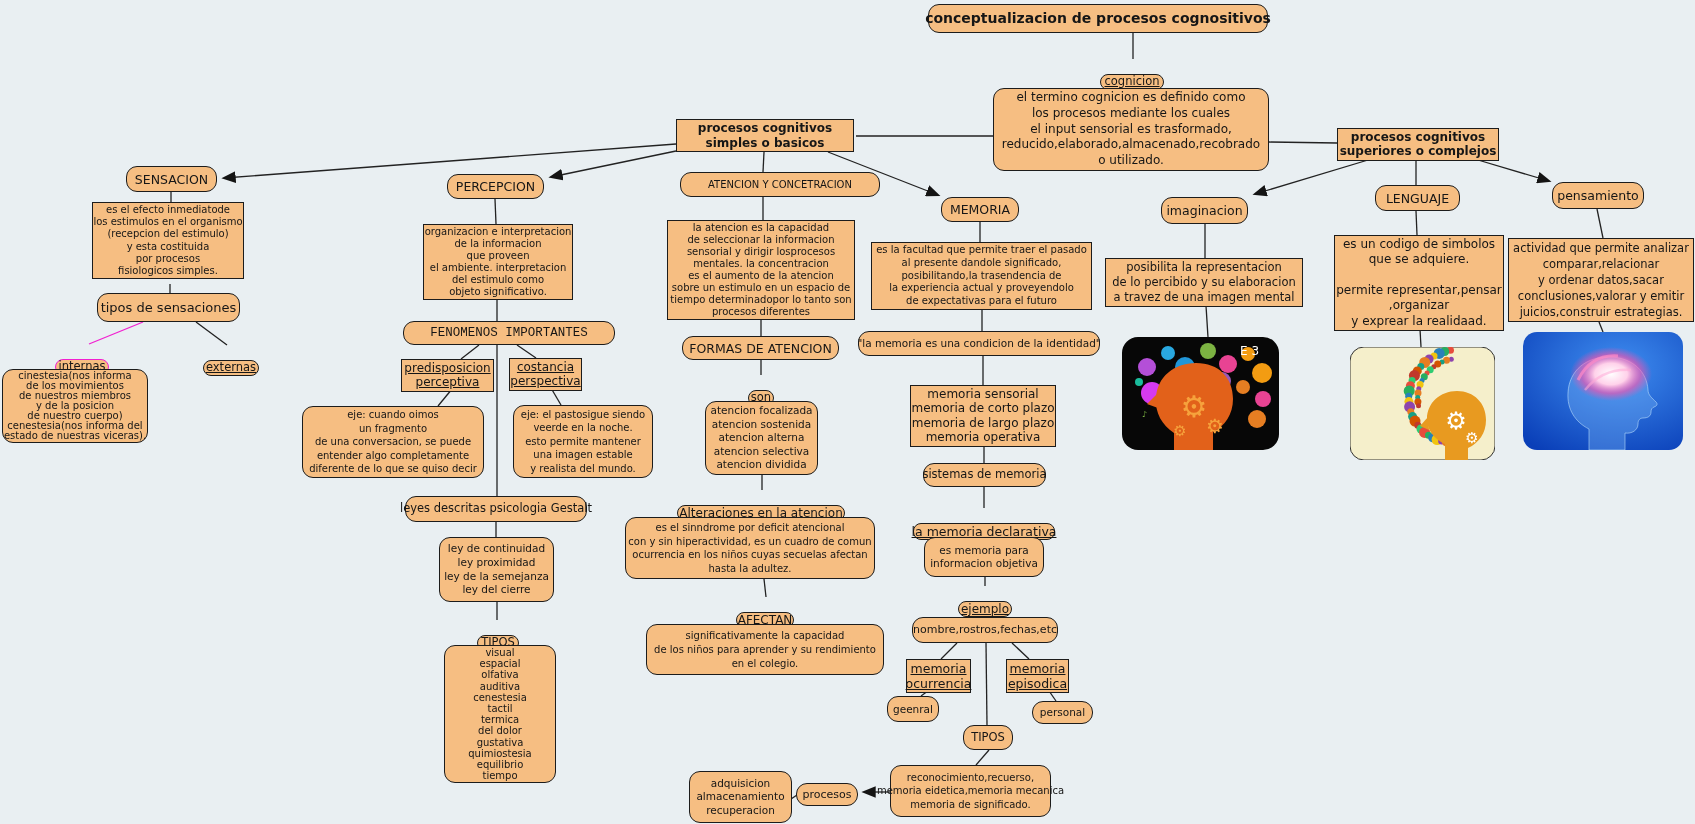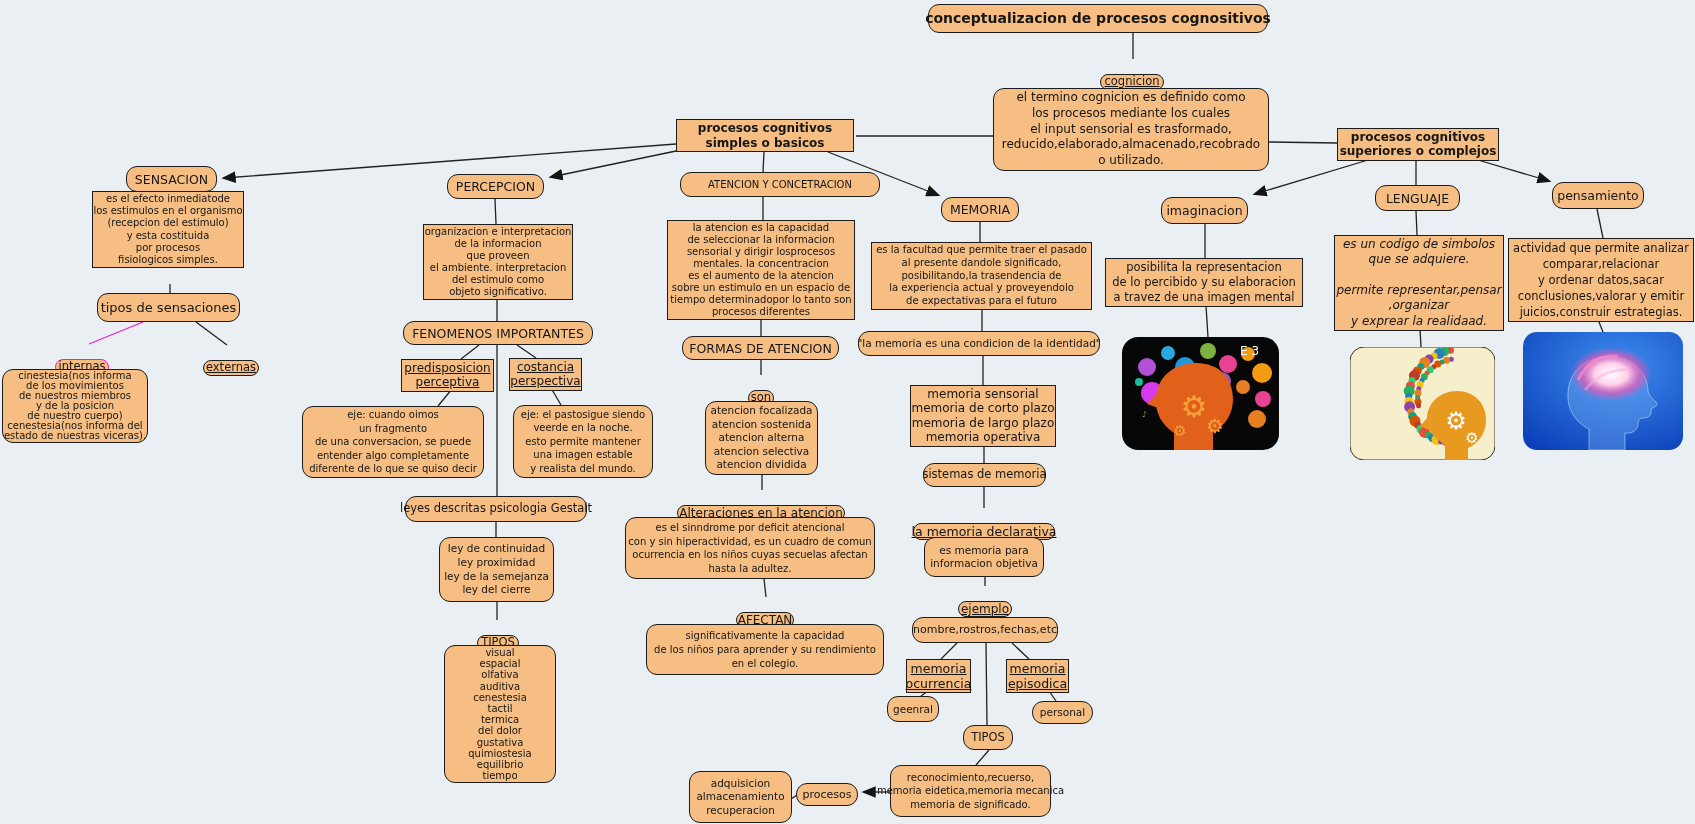--- a/index.html
+++ b/index.html
@@ -103,21 +103,21 @@
       <div class="ln">procesos cognitivos</div>
       <div class="ln">simples o basicos</div>
     </div>
     <div class="node q b" style="left: 1337px; top: 128px; width: 162px; min-height: 32px; font-size: 12px; line-height: 1.2; background: rgb(246, 190, 130);">
       <div class="ln">procesos cognitivos</div>
       <div class="ln">superiores o complejos</div>
     </div>
     <div class="node r" style="left: 126px; top: 166px; width: 91px; min-height: 26px; font-size: 12.5px; line-height: 1.2; background: rgb(246, 190, 130);">
       <div class="ln">SENSACION</div>
     </div>
-    <div class="node q" style="left: 92px; top: 191px; width: 152px; min-height: 75px; font-size: 10px; line-height: 1.22; background: rgb(246, 190, 130);">
+    <div class="node q" style="left: 92px; top: 202px; width: 152px; min-height: 75px; font-size: 10px; line-height: 1.22; background: rgb(246, 190, 130);">
       <div class="ln">es el efecto inmediatode</div>
       <div class="ln">los estimulos en el organismo</div>
       <div class="ln">(recepcion del estimulo)</div>
       <div class="ln">y esta costituida</div>
       <div class="ln">por procesos</div>
       <div class="ln">fisiologicos simples.</div>
     </div>
     <div class="node r" style="left: 97px; top: 293px; width: 143px; min-height: 29px; font-size: 13px; line-height: 1.2; background: rgb(246, 190, 130);">
       <div class="ln">tipos de sensaciones</div>
     </div>
@@ -140,21 +140,21 @@
       <div class="ln">PERCEPCION</div>
     </div>
     <div class="node q" style="left: 423px; top: 224px; width: 150px; min-height: 73px; font-size: 10px; line-height: 1.2; background: rgb(246, 190, 130);">
       <div class="ln">organizacion e interpretacion</div>
       <div class="ln">de la informacion</div>
       <div class="ln">que proveen</div>
       <div class="ln">el ambiente. interpretacion</div>
       <div class="ln">del estimulo como</div>
       <div class="ln">objeto significativo.</div>
     </div>
-    <div class="node r" style="left: 403px; top: 321px; width: 190px; min-height: 24px; font-size: 12.5px; line-height: 1.2; background: rgb(246, 190, 130);">
+    <div class="node r" style="left: 403px; top: 321px; width: 212px; min-height: 24px; font-size: 12.5px; line-height: 1.2; background: rgb(246, 190, 130); font-family: Liberation Mono, monospace;">
       <div class="ln">FENOMENOS IMPORTANTES</div>
     </div>
     <div class="node q u" style="left: 401px; top: 359px; width: 93px; min-height: 30px; font-size: 12px; line-height: 1.2; background: rgb(246, 190, 130);">
       <div class="ln">predisposicion</div>
       <div class="ln">perceptiva</div>
     </div>
     <div class="node q u" style="left: 509px; top: 358px; width: 73px; min-height: 30px; font-size: 12px; line-height: 1.2; background: rgb(246, 190, 130);">
       <div class="ln">costancia</div>
       <div class="ln">perspectiva</div>
     </div>
@@ -310,21 +310,21 @@
       <div class="ln">imaginacion</div>
     </div>
     <div class="node q" style="left: 1105px; top: 258px; width: 198px; min-height: 48px; font-size: 11.5px; line-height: 1.3; background: rgb(246, 190, 130);">
       <div class="ln">posibilita  la representacion</div>
       <div class="ln">de lo percibido y su elaboracion</div>
       <div class="ln">a travez de una imagen mental</div>
     </div>
     <div class="node r" style="left: 1375px; top: 185px; width: 85px; min-height: 26px; font-size: 12.5px; line-height: 1.2; background: rgb(246, 190, 130);">
       <div class="ln">LENGUAJE</div>
     </div>
-    <div class="node q" style="left: 1334px; top: 235px; width: 170px; min-height: 94px; font-size: 12px; line-height: 1.28; background: rgb(246, 190, 130); font-style: italic;">
+    <div class="node q" style="left: 1334px; top: 235px; width: 170px; min-height: 94px; font-size: 12px; line-height: 1.28; background: rgb(246, 190, 130);">
       <div class="ln">es un codigo de simbolos</div>
       <div class="ln">que se adquiere.</div>
       <div class="ln">&nbsp;</div>
       <div class="ln">permite representar,pensar</div>
       <div class="ln">,organizar</div>
       <div class="ln">y exprear la realidaad.</div>
     </div>
     <div class="node r" style="left: 1552px; top: 182px; width: 92px; min-height: 27px; font-size: 12.5px; line-height: 1.2; background: rgb(246, 190, 130);">
       <div class="ln">pensamiento</div>
     </div>

